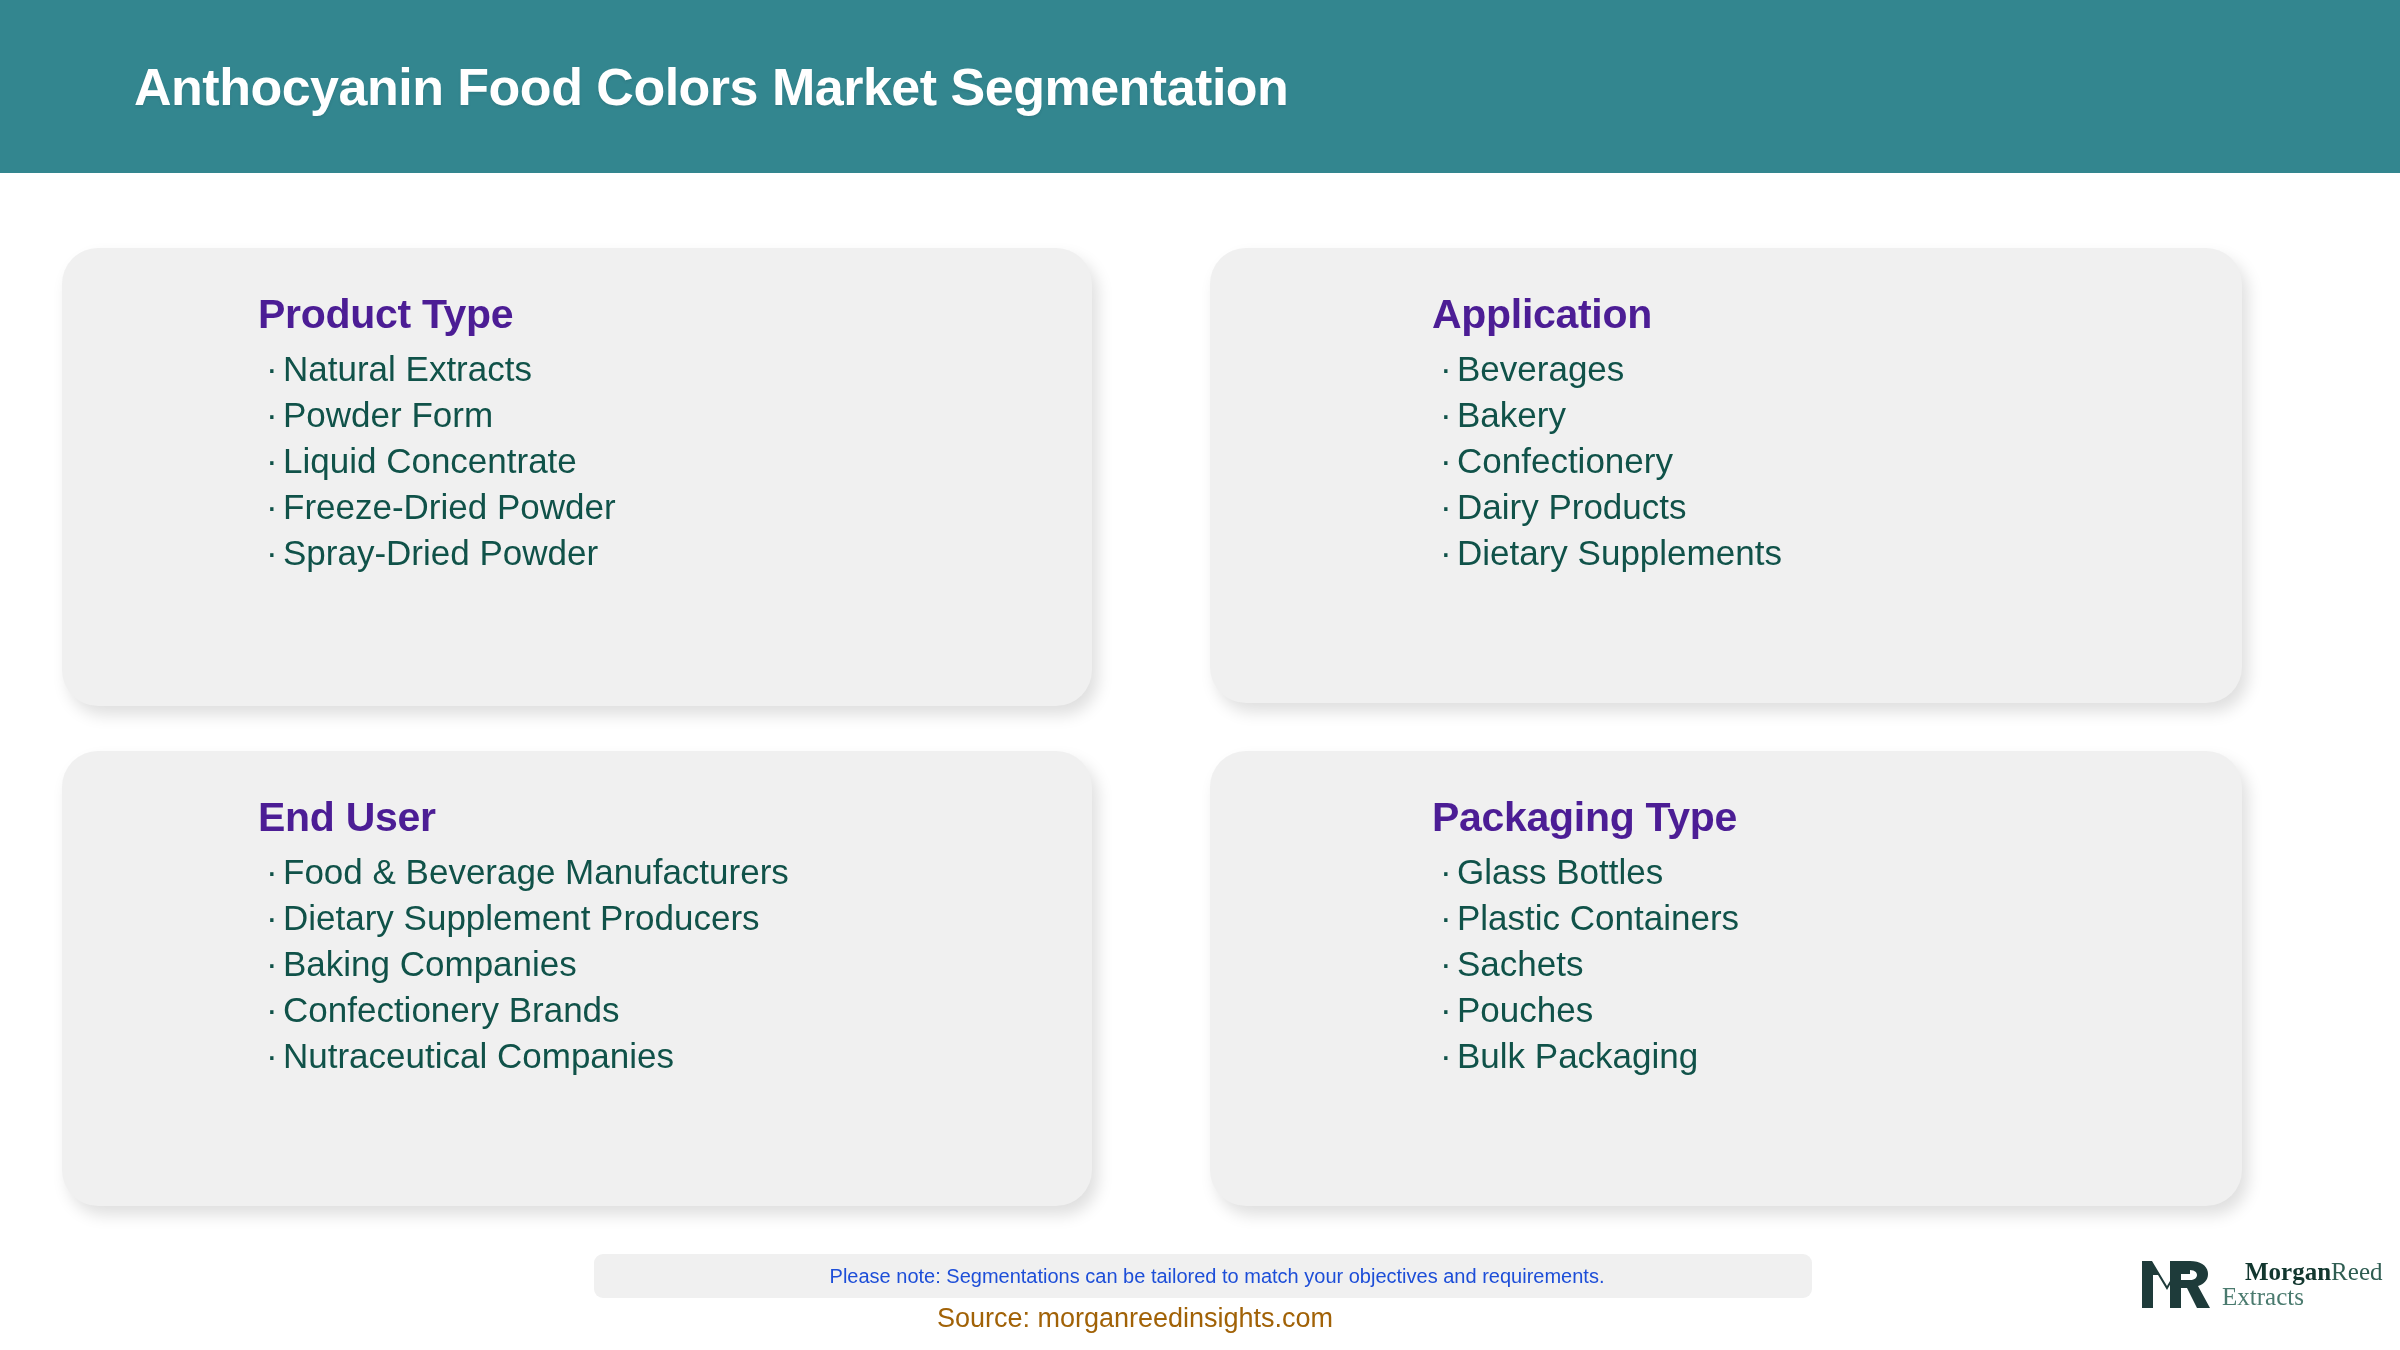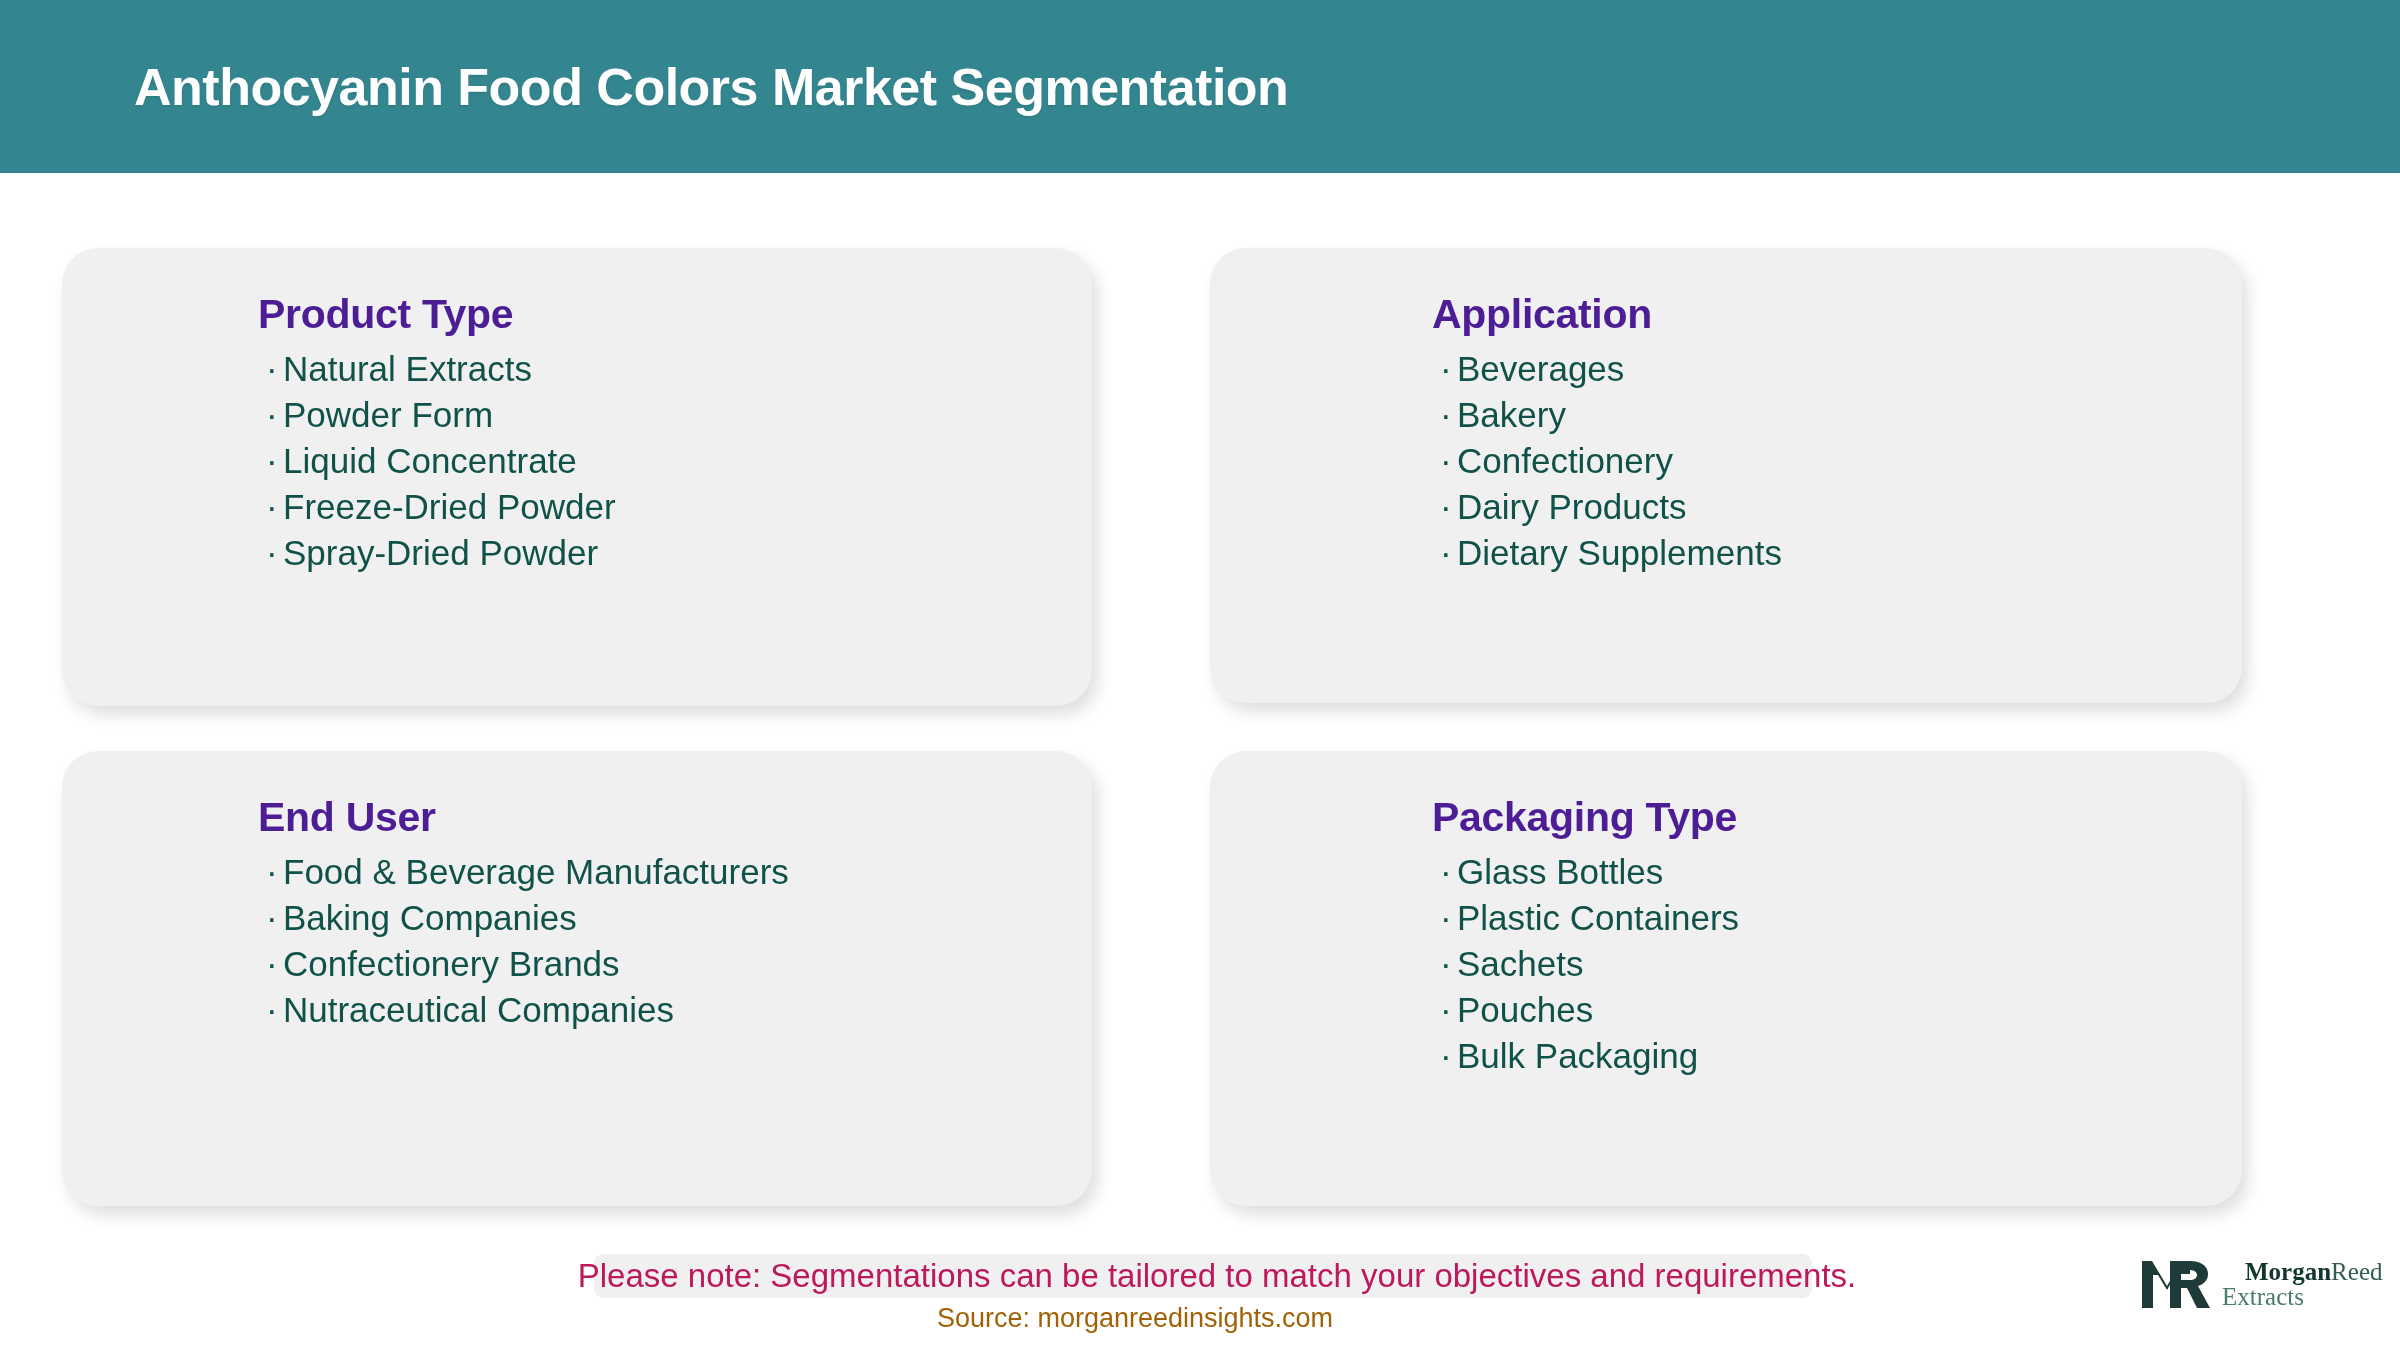--- a/index.html
+++ b/index.html
@@ -96,22 +96,22 @@
     top: 1254px;
     width: 1218px;
     height: 44px;
     background: #f0f0f0;
     border-radius: 9px;
     display: flex;
     align-items: center;
     justify-content: center;
   }
   .note-text {
-    color: #be185d;
-    font-size: 33px;
+    color: #1d4ed8;
+    font-size: 20px;
     white-space: nowrap;
     margin-left: 28px;
   }
   .source-text {
     position: absolute;
     left: 0;
     top: 1303px;
     width: 2400px;
     text-align: center;
     color: #a16207;
@@ -173,20 +173,21 @@
         <li><span class="bullet">·</span><span>Dietary Supplements</span></li>
       </ul>
     </div>
   </div>
 
   <div class="card bl">
     <div class="card-inner">
       <div class="card-title">End User</div>
       <ul class="card-list">
         <li><span class="bullet">·</span><span>Food &amp; Beverage Manufacturers</span></li>
+        <li><span class="bullet">·</span><span>Dietary Supplement Producers</span></li>
         <li><span class="bullet">·</span><span>Baking Companies</span></li>
         <li><span class="bullet">·</span><span>Confectionery Brands</span></li>
         <li><span class="bullet">·</span><span>Nutraceutical Companies</span></li>
       </ul>
     </div>
   </div>
 
   <div class="card br">
     <div class="card-inner">
       <div class="card-title">Packaging Type</div>

